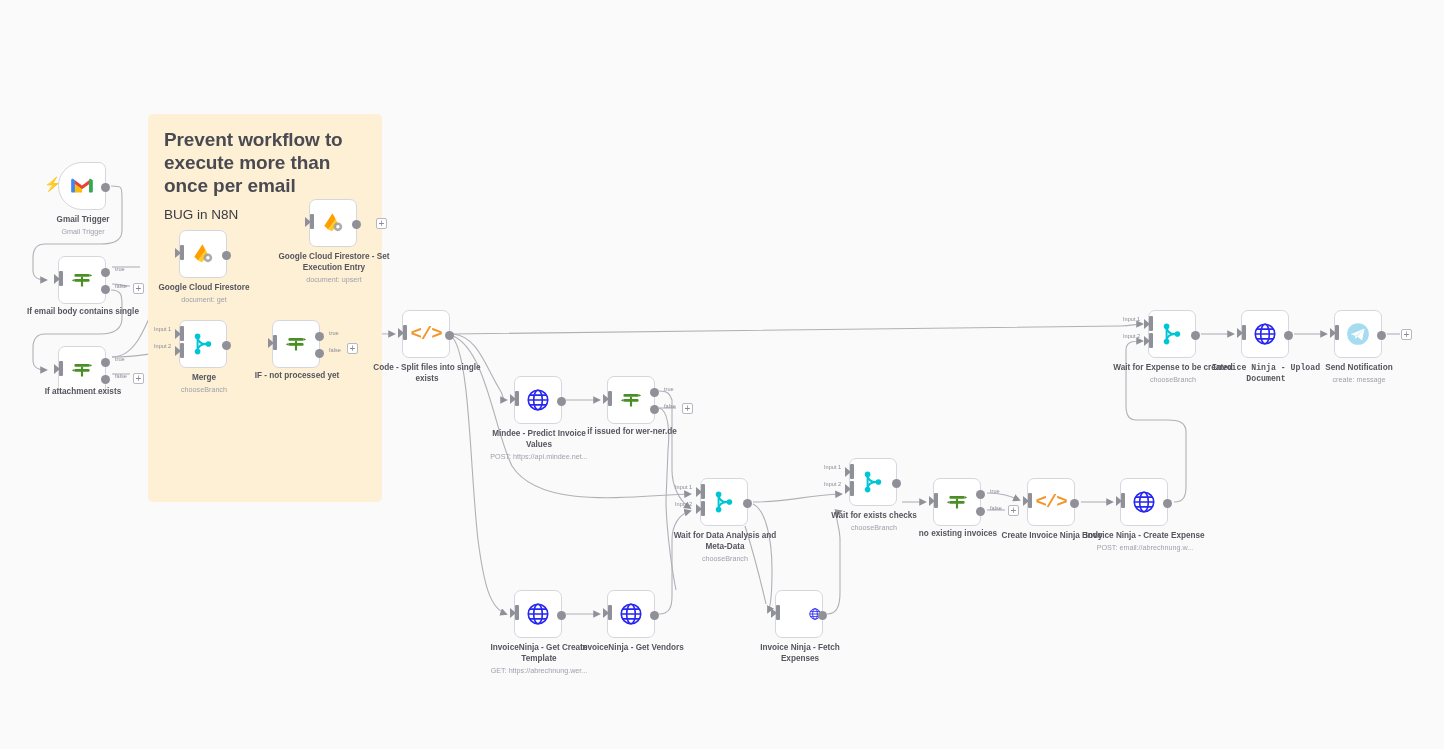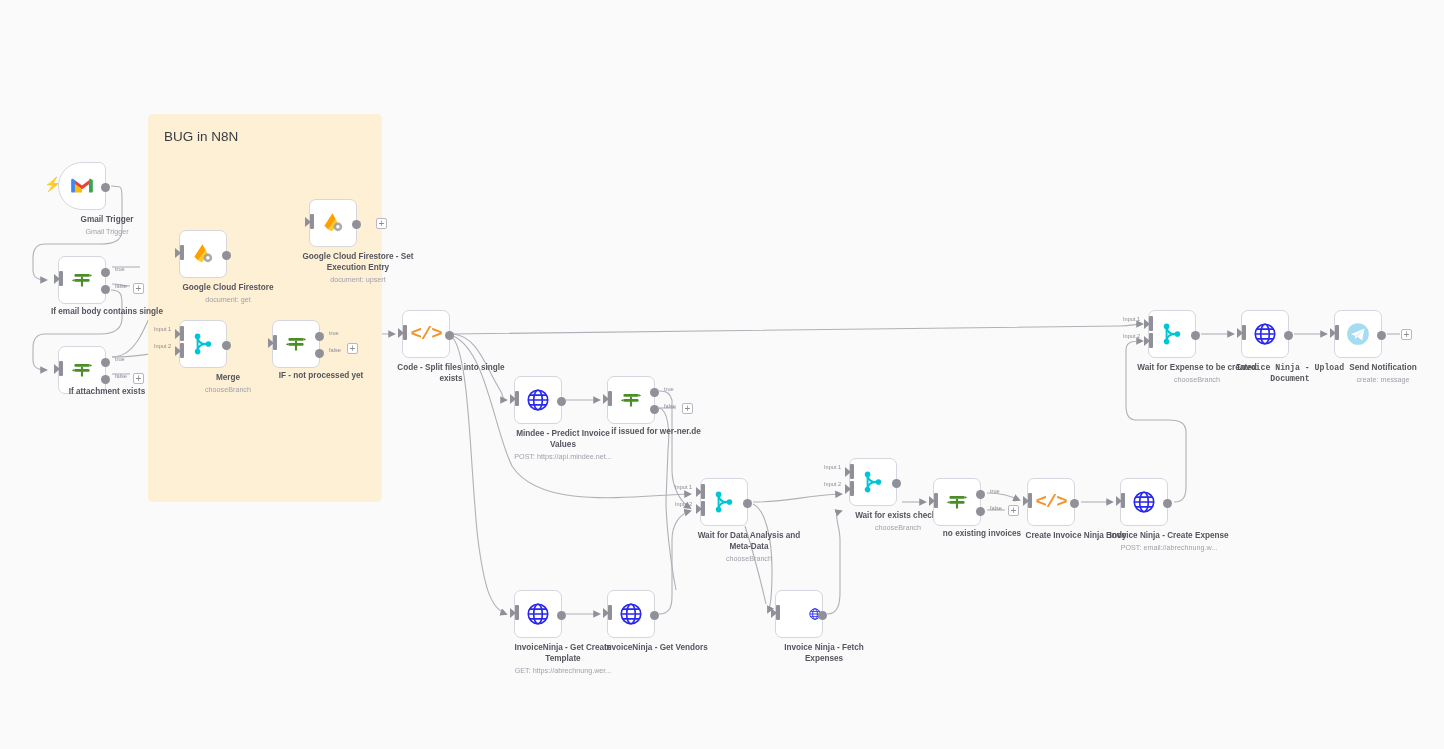--- a/index.html
+++ b/index.html
@@ -69,21 +69,20 @@
     position: absolute;
     text-align: center;
     font-size: 8.2px;
     font-weight: bold;
     color: #55555f;
     line-height: 1.32;
     width: 120px;
     left: -36px;
     top: 52px;
     pointer-events: none;
-    margin-left: 24px;
   }
   .node-sub {
     display: block;
     font-size: 7.2px;
     font-weight: normal;
     color: #a0a0ac;
     line-height: 1.3;
     margin-top: 1px;
     overflow: hidden;
     white-space: nowrap;
@@ -238,20 +237,21 @@
 
       <path d="M1201,334 C1218,334 1222,334 1233,334" marker-end="url(#ah)"></path>
 
       <path d="M1294,334 C1310,334 1314,334 1326,334" marker-end="url(#ah)"></path>
 
       <path d="M1387,334 C1394,334 1396,334 1400,334"></path>
     </g>
   </svg>
 
   <div class="sticky" style="left:148px; top:114px; width:234px; height:388px;">
+    <div class="sticky-title">Prevent workflow to execute more than once per email</div>
     <div class="sticky-sub">BUG in N8N</div>
   </div>
 
   <div class="node trigger" style="left:58px; top:162px;">
     <span class="bolt">⚡</span>
     <svg class="ico" viewBox="0 0 24 24">
       <path d="M2 6.5 L2 18 L5.5 18 L5.5 10 L12 14.8 L18.5 10 L18.5 18 L22 18 L22 6.5 L19.5 5 L12 10.4 L4.5 5 Z" fill="#fff"></path>
       <path d="M2 6.7 C2 5.6 3.1 5 4 5.6 L5.5 6.7 L5.5 18 L3 18 C2.4 18 2 17.6 2 17 Z" fill="#4285F4"></path>
       <path d="M18.5 6.7 C18.5 5.6 19.4 5 20.3 5.6 L22 6.7 L22 17 C22 17.6 21.6 18 21 18 L18.5 18 Z" fill="#34A853"></path>
       <path d="M5.5 6.7 L12 11.5 L18.5 6.7 L18.5 10.3 L12 15.1 L5.5 10.3 Z" fill="#EA4335"></path>

